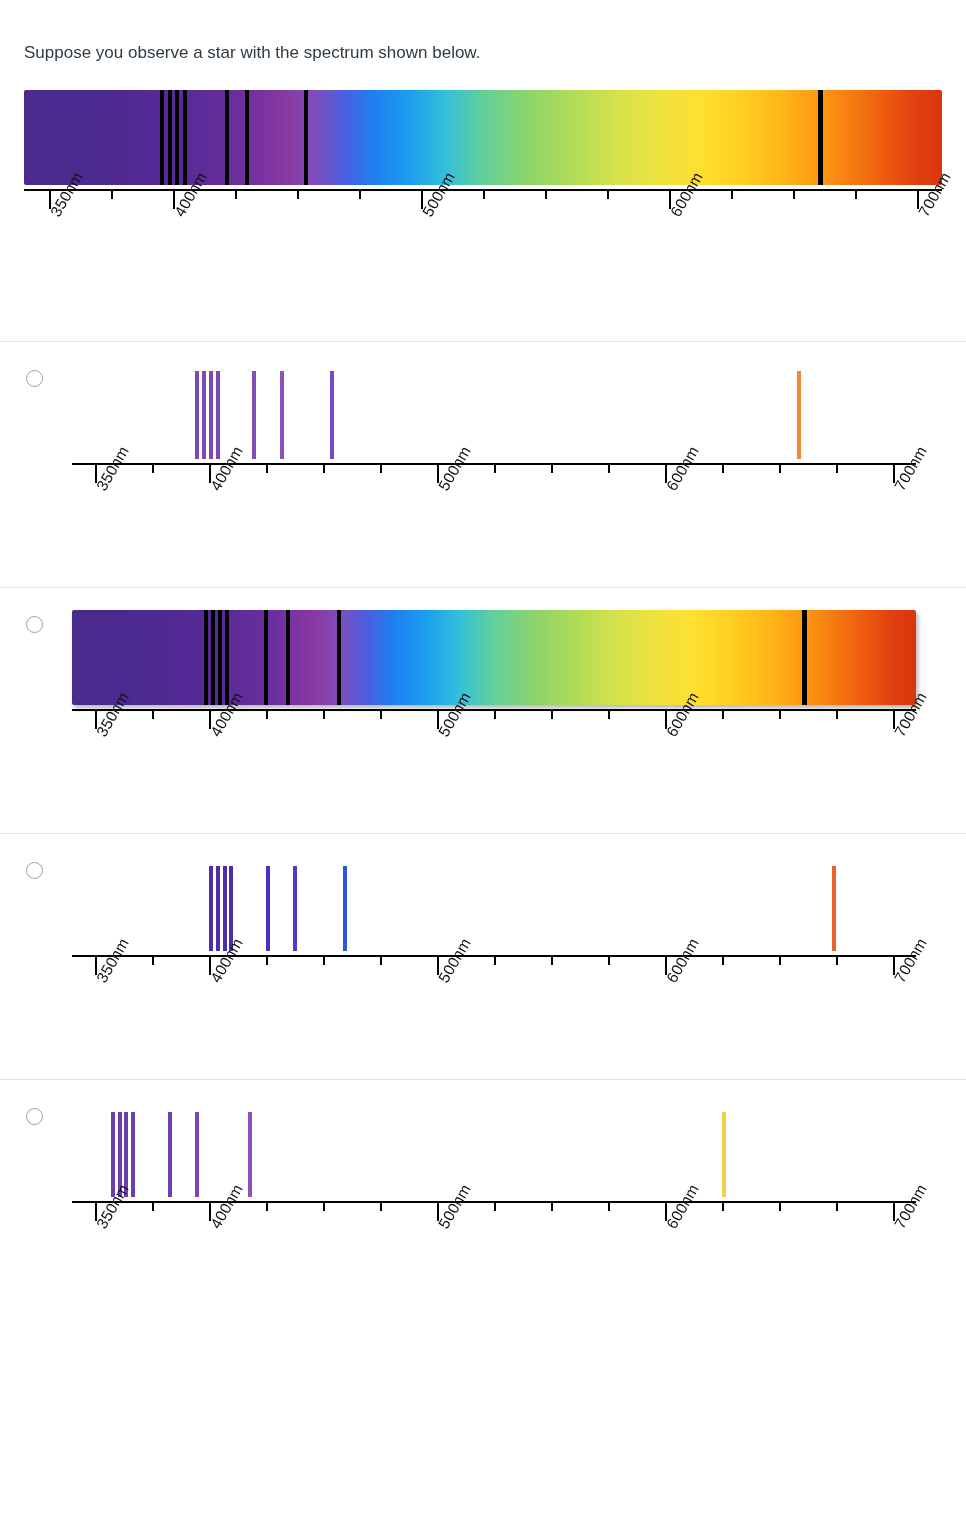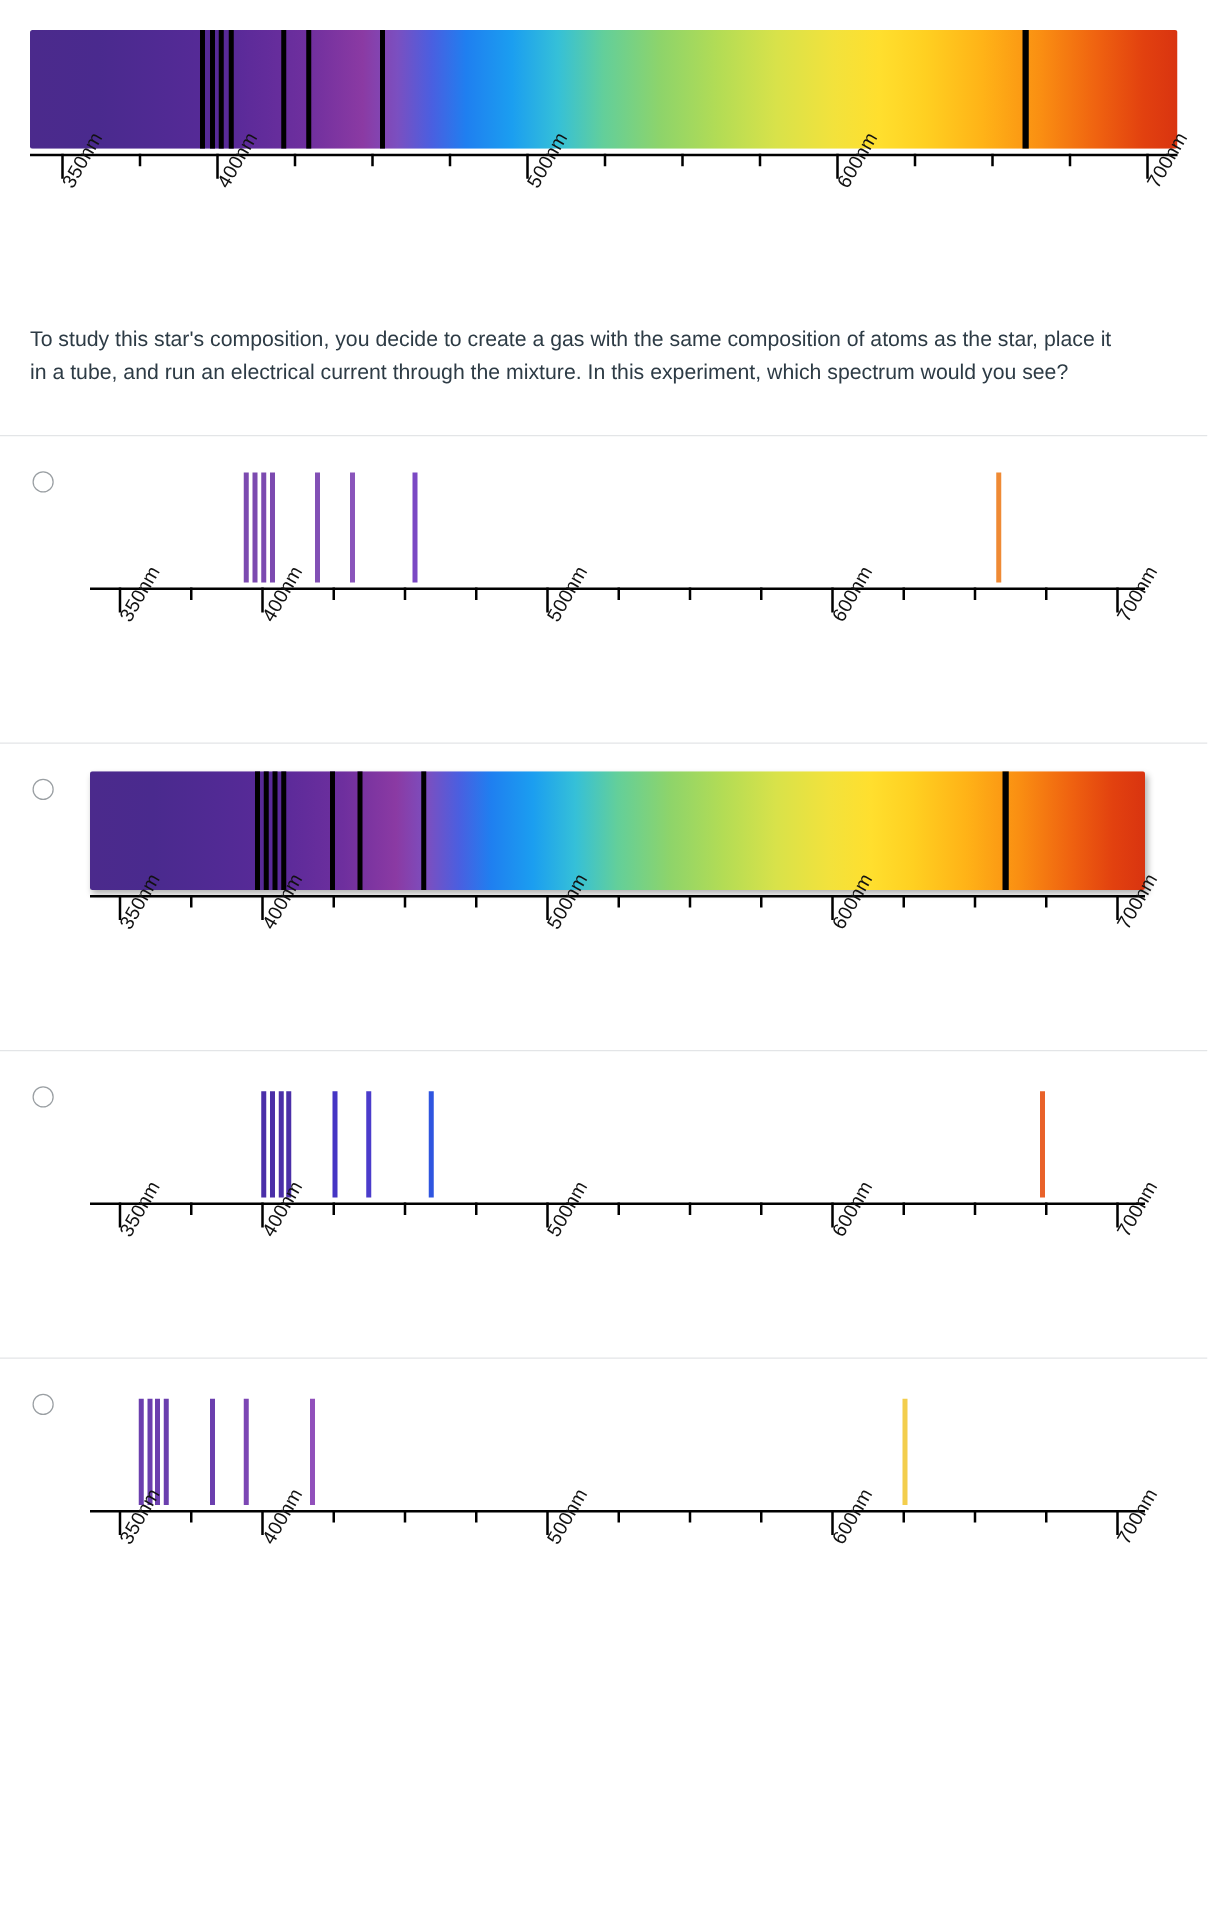--- a/index.html
+++ b/index.html
@@ -110,20 +110,21 @@
     background: #fff;
   }
   .option-body { margin-left: 72px; margin-right: 50px; }
   .options-wrap { margin-top: 38px; }
 </style>
 </head>
 <body>
 
 <div class="page">
 
+  <p class="prompt" id="intro-text">Suppose you observe a star with the spectrum shown below.</p>
 
   <div class="spectrum-block" style="margin-top:24px;">
     <div class="cont-band" id="star-band">
       <div class="cont-grad"></div>
     <div class="abs-line" style="left: 14.8649%; width: 4px;"></div>
         <div class="abs-line" style="left: 15.6757%; width: 4px;"></div>
         <div class="abs-line" style="left: 16.4865%; width: 4px;"></div>
         <div class="abs-line" style="left: 17.2973%; width: 4px;"></div>
         <div class="abs-line" style="left: 21.8919%; width: 4px;"></div>
         <div class="abs-line" style="left: 24.0541%; width: 4px;"></div>
@@ -150,21 +151,20 @@
       </div>
     <div class="axis-labels" id="star-axis-labels">
         <div class="axis-label" style="left: calc(2.7027% - 2px);">350nm</div>
         <div class="axis-label" style="left: calc(16.2162% - 2px);">400nm</div>
         <div class="axis-label" style="left: calc(43.2432% - 2px);">500nm</div>
         <div class="axis-label" style="left: calc(70.2703% - 2px);">600nm</div>
         <div class="axis-label" style="left: calc(97.2973% - 2px);">700nm</div>
       </div>
   </div>
 
-  <p class="prompt" id="study-text">To study this star's composition, you decide to create a gas with the same composition of atoms as the star, place it in a tube, and run an electrical current through the mixture. In this experiment, which spectrum would you see?</p>
 
   <div class="options-wrap">
 
     <div class="option">
       <div class="radio"></div>
       <div class="option-body">
         <div class="em-band" id="opt-a-band">
             <div class="em-line" style="left: 14.5946%; width: 4px; height: 88px; background: rgb(124, 74, 176);"></div>
             <div class="em-line" style="left: 15.4054%; width: 4px; height: 88px; background: rgb(124, 74, 176);"></div>
             <div class="em-line" style="left: 16.2162%; width: 4px; height: 88px; background: rgb(124, 74, 176);"></div>

